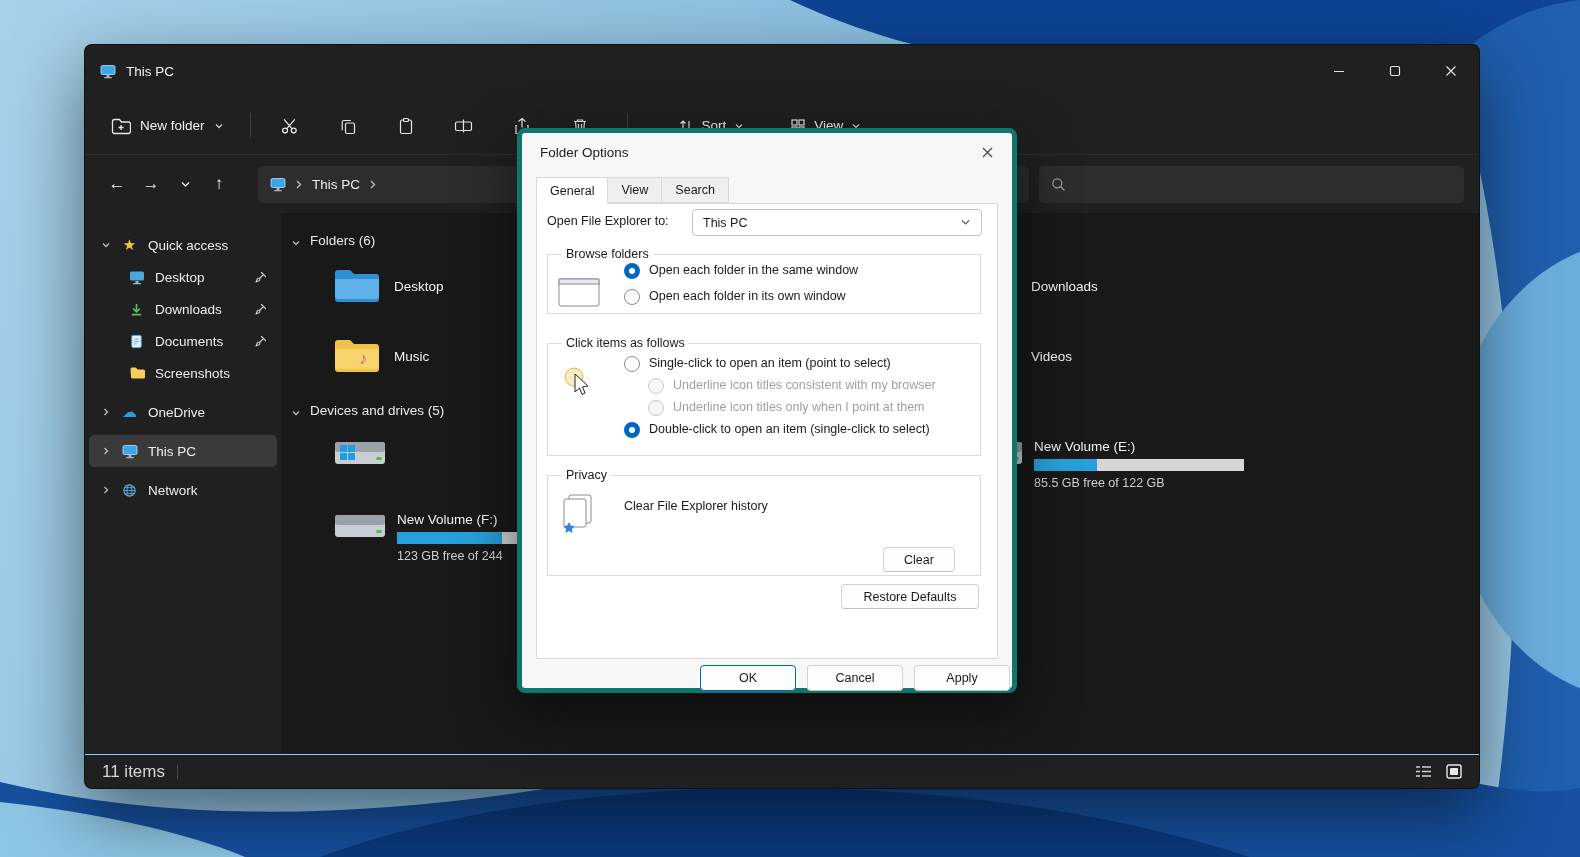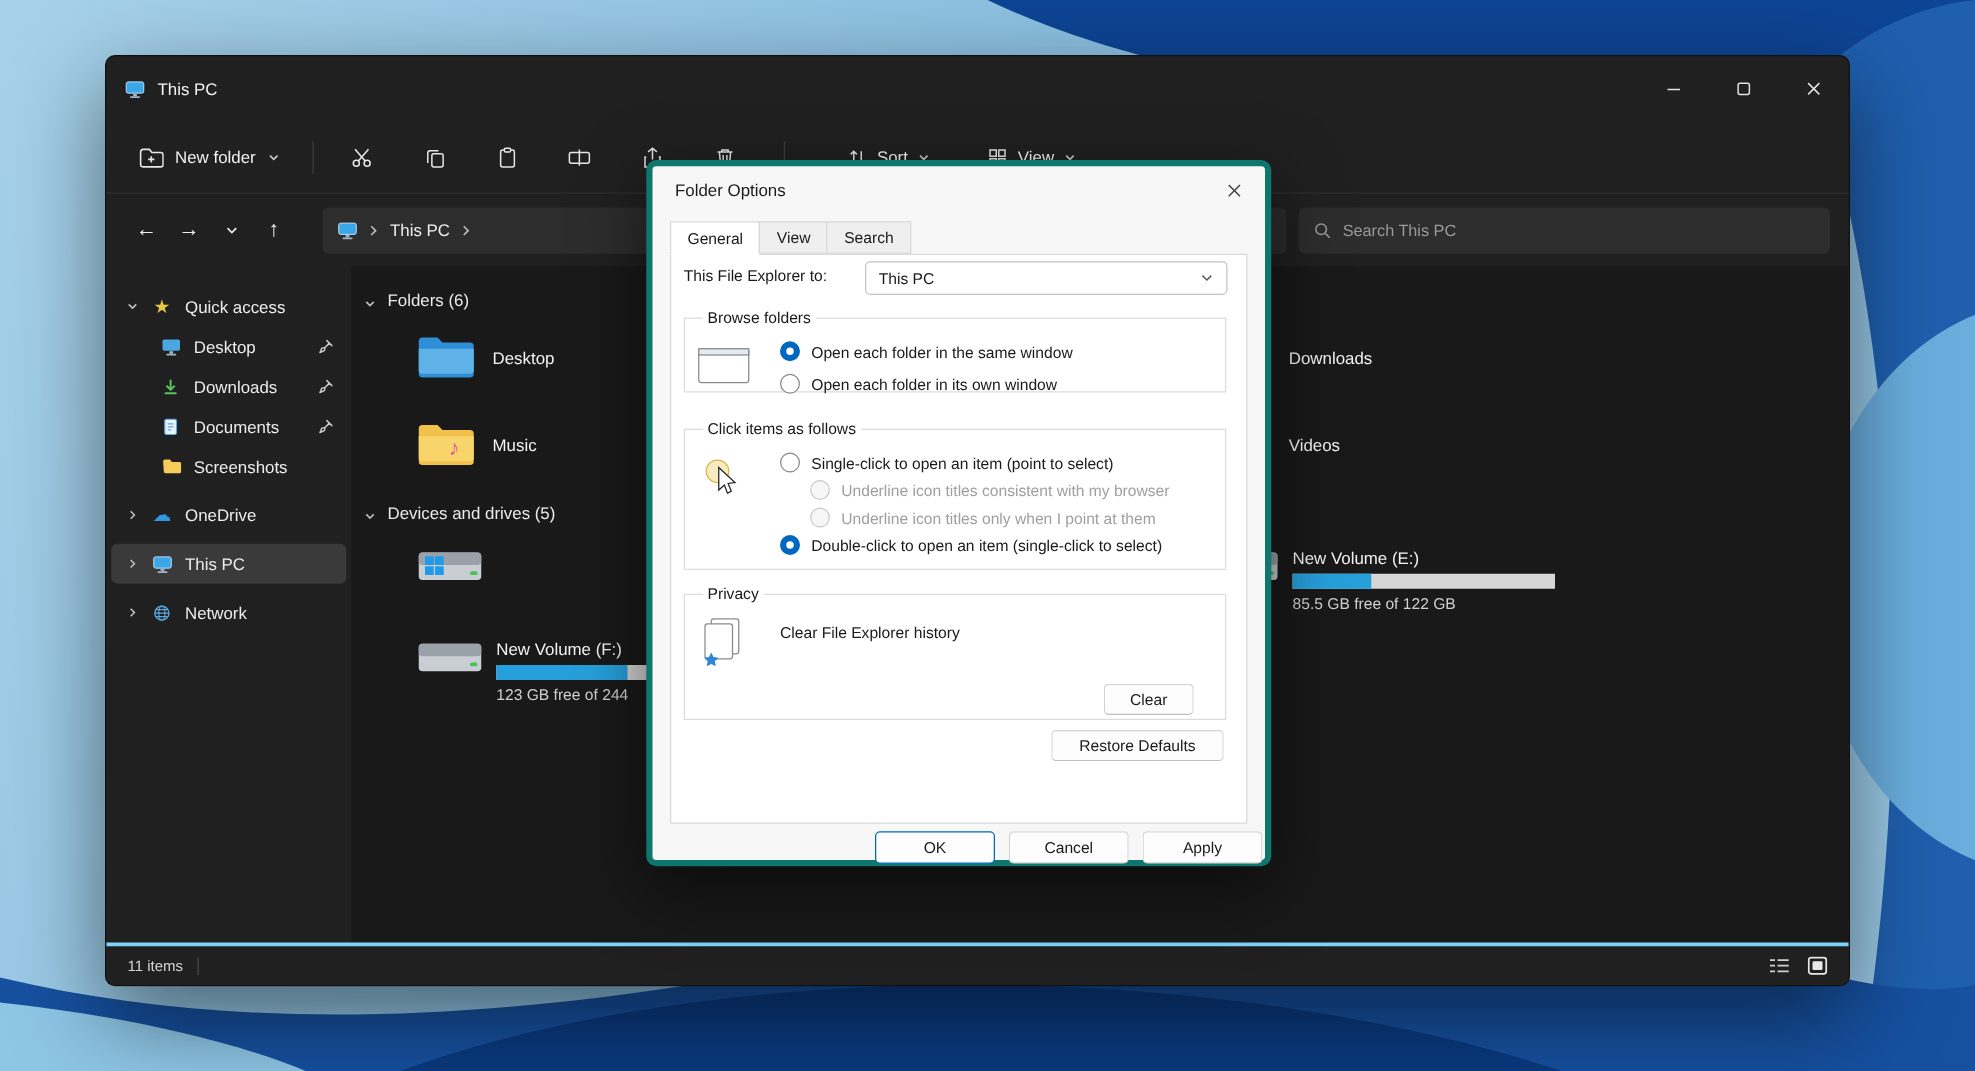--- a/index.html
+++ b/index.html
@@ -37,21 +37,21 @@
 .content{position:absolute;left:196px;top:168px;right:0;bottom:34px;background:#191919}
 .sechead{position:absolute;display:flex;align-items:flex-end;gap:9px;font-size:13.5px;color:#eaeaea}
 .tile{position:absolute;display:flex;align-items:center;gap:13px;width:280px;height:58px;padding:0 8px;border-radius:5px}
 .tile .tlabel{font-size:13.5px;color:#f2f2f2}
 .dtile{position:absolute;display:flex;gap:10px;width:300px;height:66px;padding:0 8px;border-radius:5px}
 .dinfo{display:flex;flex-direction:column;justify-content:center;gap:5px}
 .dname{font-size:13.5px;color:#f2f2f2}
 .dbar{width:210px;height:12px;background:#d6d6d6}
 .dfill{height:100%;background:#26a0da}
 .dfree{font-size:12.5px;color:#cfcfcf}
-.statusbar{position:absolute;left:0;right:0;bottom:0;height:34px;display:flex;align-items:center;padding:0 17px;font-size:12px;color:#d4d4d4;border-top:3px solid #7dd3fc;background:#202020}
+.statusbar{position:absolute;left:0;right:0;bottom:0;height:34px;display:flex;align-items:center;padding:0 17px;font-size:17px;color:#d4d4d4;border-top:1px solid #7dd3fc;background:#202020}
 .ssep{width:1px;height:14px;background:#4a4a4a;margin-left:12px}
 .sb-icons{margin-left:auto;display:flex;gap:14px}
 .musicnote{position:absolute;left:26px;top:12px;color:#e0569a;font-size:17px;font-weight:bold}
 
 
 .dialog{position:absolute;left:517px;top:128px;width:500px;height:565px;background:#f7f7f7;border:5px solid #0f766e;border-radius:8px;box-shadow:0 18px 55px rgba(0,0,0,.55);font-size:12.5px;color:#1a1a1a}
 .dlg-titlebar{position:absolute;top:0;left:0;right:0;height:38px;display:flex;align-items:center;padding-left:18px;font-size:13.5px}
 .dlg-close{position:absolute;right:8px;top:4px;width:34px;height:30px;display:flex;align-items:center;justify-content:center;border-radius:5px}
 .tabs{position:absolute;left:14px;top:44px;display:flex;z-index:2}
 .tab{padding:5px 13px;border:1px solid #d9d9d9;background:#efefef;margin-right:-1px;font-size:12.5px}
@@ -60,21 +60,21 @@
 .open-label{position:absolute;left:10px;top:10px}
 .dd{position:absolute;left:155px;top:5px;width:290px;height:27px;background:#fff;border:1px solid #c3c3c3;border-radius:4px;display:flex;align-items:center;padding:0 10px}
 .dd .ddchev{margin-left:auto}
 fieldset{position:absolute;left:10px;width:434px;border:1px solid #dcdcdc;padding:2px 10px 4px}
 legend{padding:0 4px;margin-left:4px}
 .fs-browse{top:43px;height:67px}
 .fs-click{top:132px;height:120px}
 .fs-priv{top:264px;height:108px}
 .fs-icon{position:absolute}
 .rows{margin-left:66px}
-.row{display:flex;align-items:flex-end;gap:9px;height:26px}
+.row{display:flex;align-items:flex-start;gap:9px;height:26px}
 .fs-click .row{height:22px}
 .fs-click .rows{padding-top:4px}
 .row.ind{margin-left:24px}
 .radio{width:16px;height:16px;border-radius:50%;border:1px solid #898989;background:#fff;flex:none}
 .radio.on{border:5px solid #0067c0}
 .radio.dis{border-color:#cacaca;background:#f6f6f6}
 .dislabel{color:#9f9f9f}
 .cb{width:15px;height:15px;border:1px solid #898989;border-radius:3px;background:#fff;flex:none;display:flex;align-items:center;justify-content:center}
 .cb.on{background:#0067c0;border-color:#0067c0}
 .clear-row{display:flex;align-items:center;margin-left:66px;margin-top:9px;height:26px}
@@ -232,21 +232,20 @@
       <span>This PC</span>
       <svg width="8" height="11">
           <path d="M2 2l3.5 3.5L2 9" stroke="#bdbdbd" fill="none" stroke-width="1.3"></path>
         </svg>
     </div>
     <div class="searchbox">
       <svg width="15" height="15" viewBox="0 0 15 15">
           <circle cx="6.3" cy="6.3" r="4.5" fill="none" stroke="#9a9a9a" stroke-width="1.3"></circle>
           <path d="M9.8 9.8L13.5 13.5" stroke="#9a9a9a" stroke-width="1.3"></path>
         </svg>
-      <input placeholder="Search This PC" style="">
     </div>
   </div>
 
   <div class="sidebar">
     <div class="side-item">
       <span class="chev">
           <svg width="10" height="10">
             <path d="M2 3.5L5 6.5L8 3.5" stroke="#bdbdbd" fill="none" stroke-width="1.3"></path>
           </svg>
         </span>
@@ -478,21 +477,21 @@
       </svg>
   </div>
 
   <div class="tabs">
     <div class="tab active">General</div>
     <div class="tab">View</div>
     <div class="tab">Search</div>
   </div>
 
   <div class="page">
-    <div class="open-label">This File Explorer to:</div>
+    <div class="open-label">Open File Explorer to:</div>
     <div class="dd">
       <span>This PC</span>
       <span class="ddchev">
           <svg width="11" height="11">
             <path d="M2 3.5L5.5 7L9 3.5" stroke="#5a5a5a" fill="none" stroke-width="1.2"></path>
           </svg>
         </span>
     </div>
 
     <fieldset class="fs-browse">

